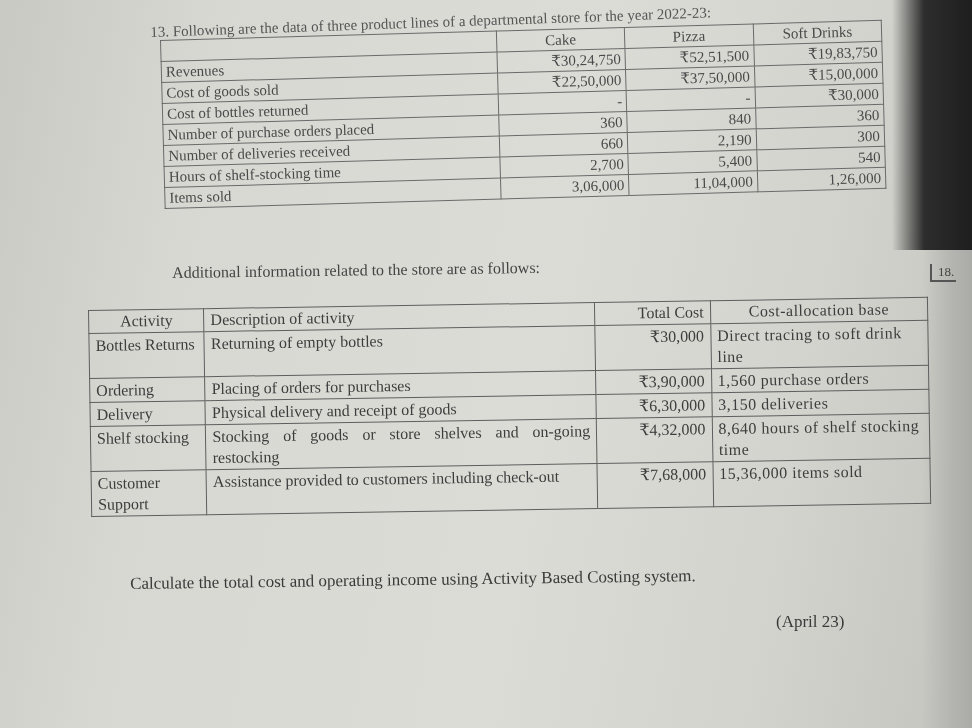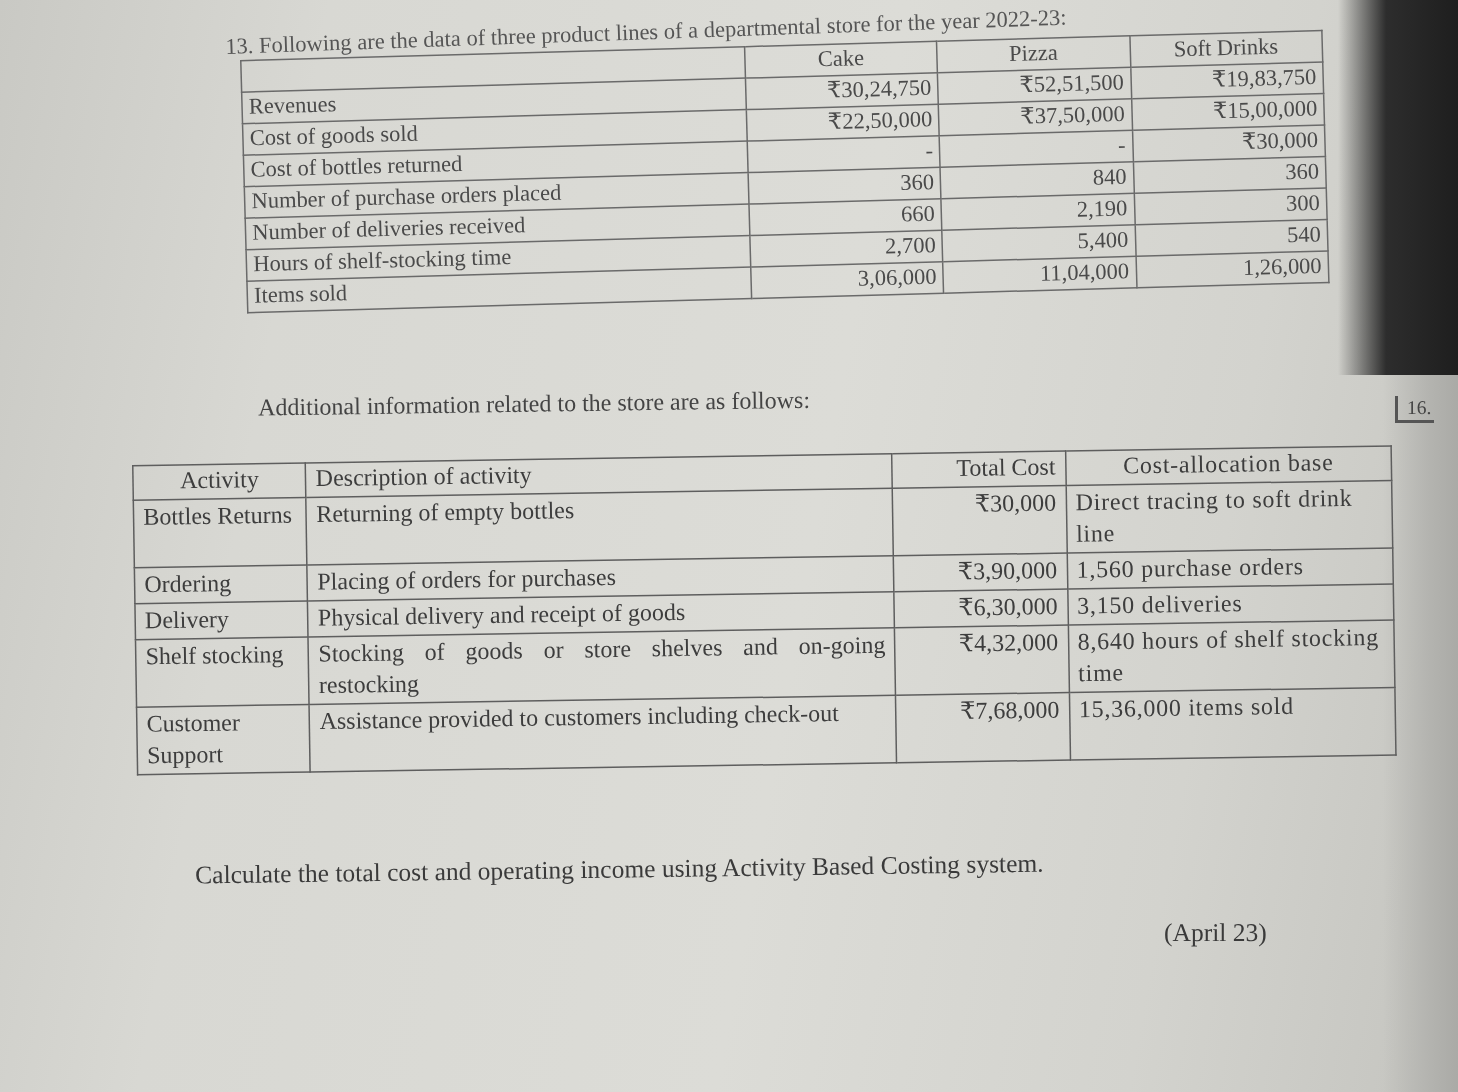--- a/index.html
+++ b/index.html
@@ -127,21 +127,21 @@
     <tr>
       <td class="lbl">Items sold</td>
       <td class="num">3,06,000</td>
       <td class="num">11,04,000</td>
       <td class="num">1,26,000</td>
     </tr>
   </tbody>
     </table>
 
   <div class="additional">Additional information related to the store are as follows:</div>
-  <div class="mark16">16.</div>
+  <div class="mark16">18.</div>
 
   <table class="t2">
     <tbody>
         <tr>
       <th class="c1">Activity</th>
       <th class="c2">Description of activity</th>
       <th class="c3">Total Cost</th>
       <th class="c4">Cost-allocation base</th>
     </tr>
     <tr>

